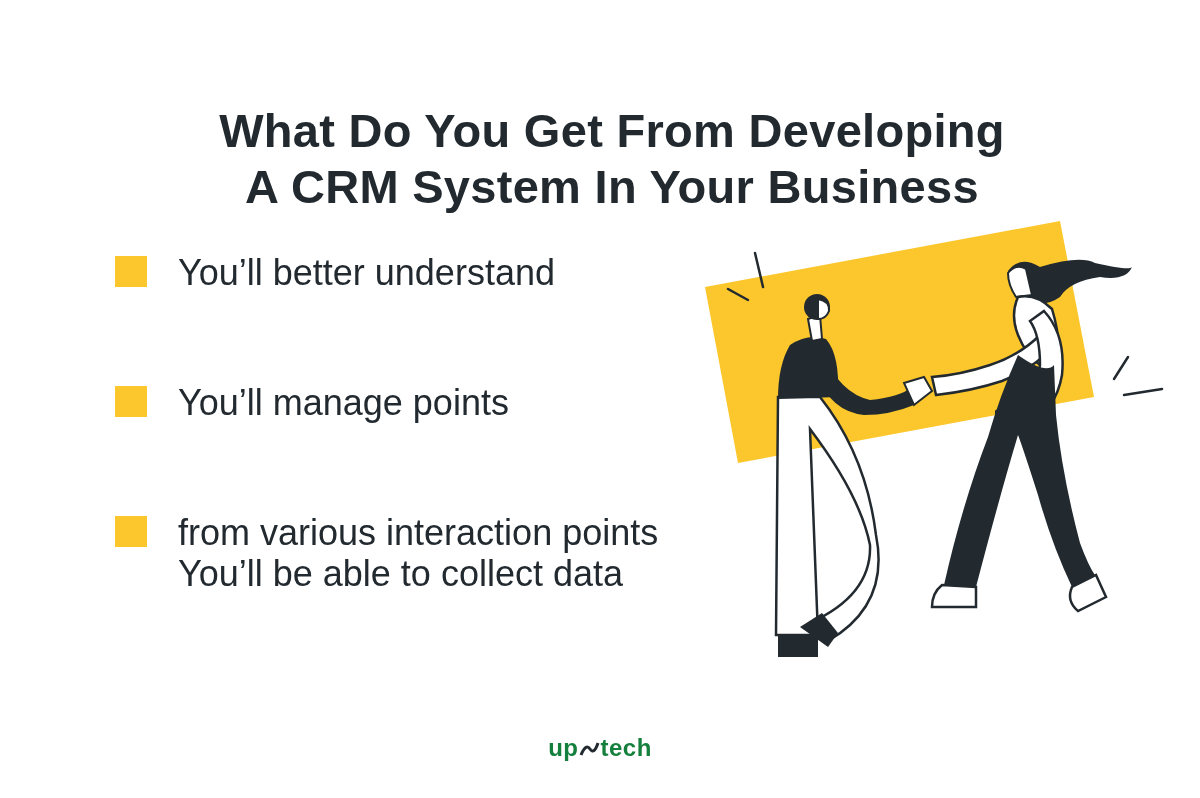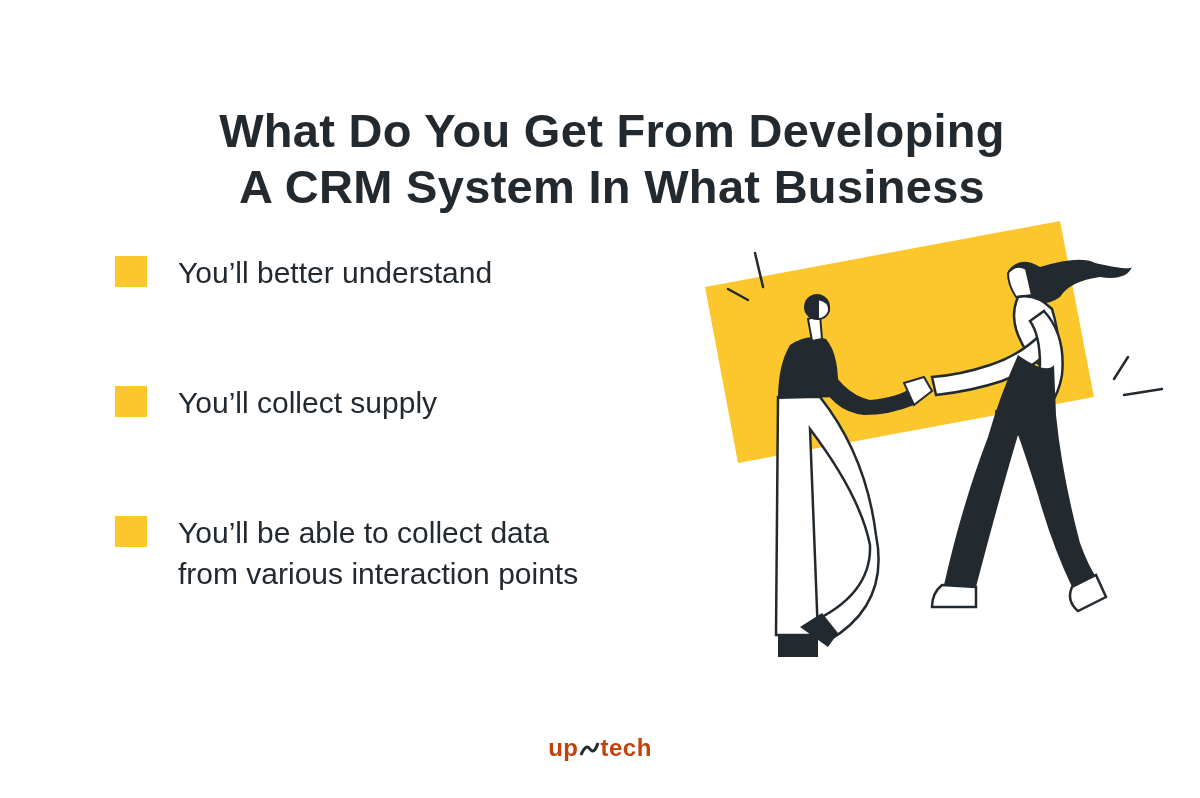--- a/index.html
+++ b/index.html
@@ -11,57 +11,57 @@
     position:absolute; left:0; top:72px; width:1200px; text-align:center;
     font-size:47px; line-height:56px; font-weight:700; color:#222a30; letter-spacing:0.3px;
   }
   .title span { display:block;padding-left:24px; }
   .bullets { position:absolute; left:115px; top:252px; width:600px; }
   .bullet { position:relative; height:130px; }
   .bullet .sq {
     position:absolute; left:0; top:4px; width:32px; height:31px; background:#fcc72c;
   }
   .bullet .txt {
-    position:absolute; left:63px; top:0; font-size:30px; line-height:41px; color:#222a30;
+    position:absolute; left:63px; top:0; font-size:36px; line-height:41px; color:#222a30;
     font-weight:400;
   }
   .bullet .txt span { display:block; white-space:nowrap; }
   .illu { position:absolute; left:700px; top:215px; width:470px; height:450px; }
   .logo {
     position:absolute; left:0; top:734px; width:1200px; text-align:center;
-    font-size:24px; font-weight:700; color:#c2410c; letter-spacing:0.5px;
+    font-size:24px; font-weight:700; color:#15803d; letter-spacing:0.5px;
   }
   .logo .mark { display:inline-block; width:22px; height:18px; vertical-align:-2px; }
 </style>
 </head>
 <body>
 
 <h1 class="title">
   <span>What Do You Get From Developing</span>
-  <span>A CRM System In What Business</span>
+  <span>A CRM System In Your Business</span>
 </h1>
 
 <div class="bullets">
   <div class="bullet">
     <div class="sq"></div>
     <div class="txt">
       <span>You’ll better understand</span>
     </div>
   </div>
   <div class="bullet">
     <div class="sq"></div>
     <div class="txt">
-      <span>You’ll collect supply</span>
+      <span>You’ll manage points</span>
     </div>
   </div>
   <div class="bullet">
     <div class="sq"></div>
     <div class="txt">
+      <span>from various interaction points</span>
       <span>You’ll be able to collect data</span>
-      <span>from various interaction points</span>
     </div>
   </div>
 </div>
 
 <div class="illu">
   <svg width="470" height="450" viewBox="0 0 470 450" xmlns="http://www.w3.org/2000/svg">
 
     <polygon points="5,72 360,6 394,182 38,248" fill="#fcc72c"></polygon>
 
     <line x1="55" y1="38" x2="63" y2="72" stroke="#222a30" stroke-width="2.5" stroke-linecap="round"></line>

